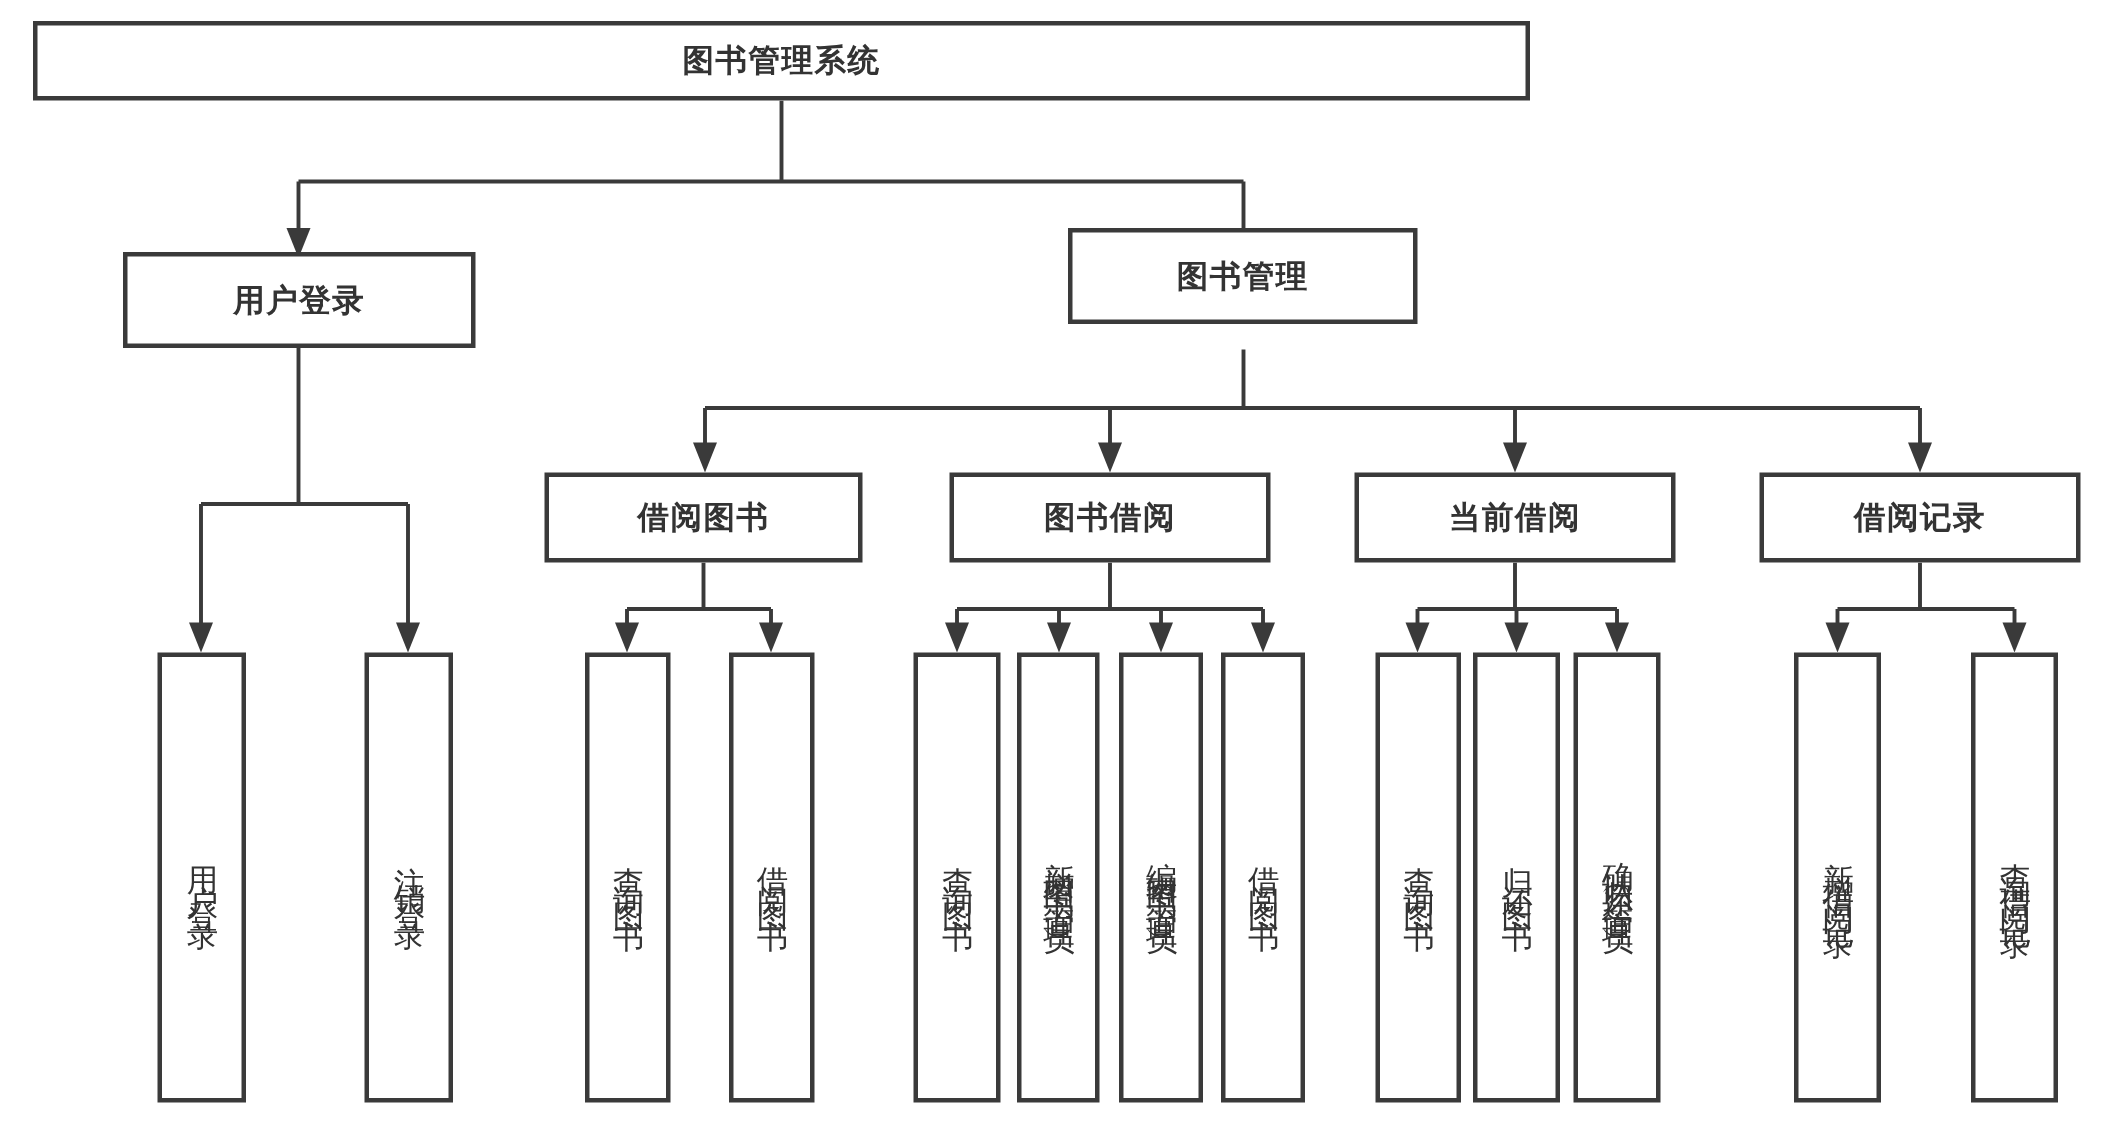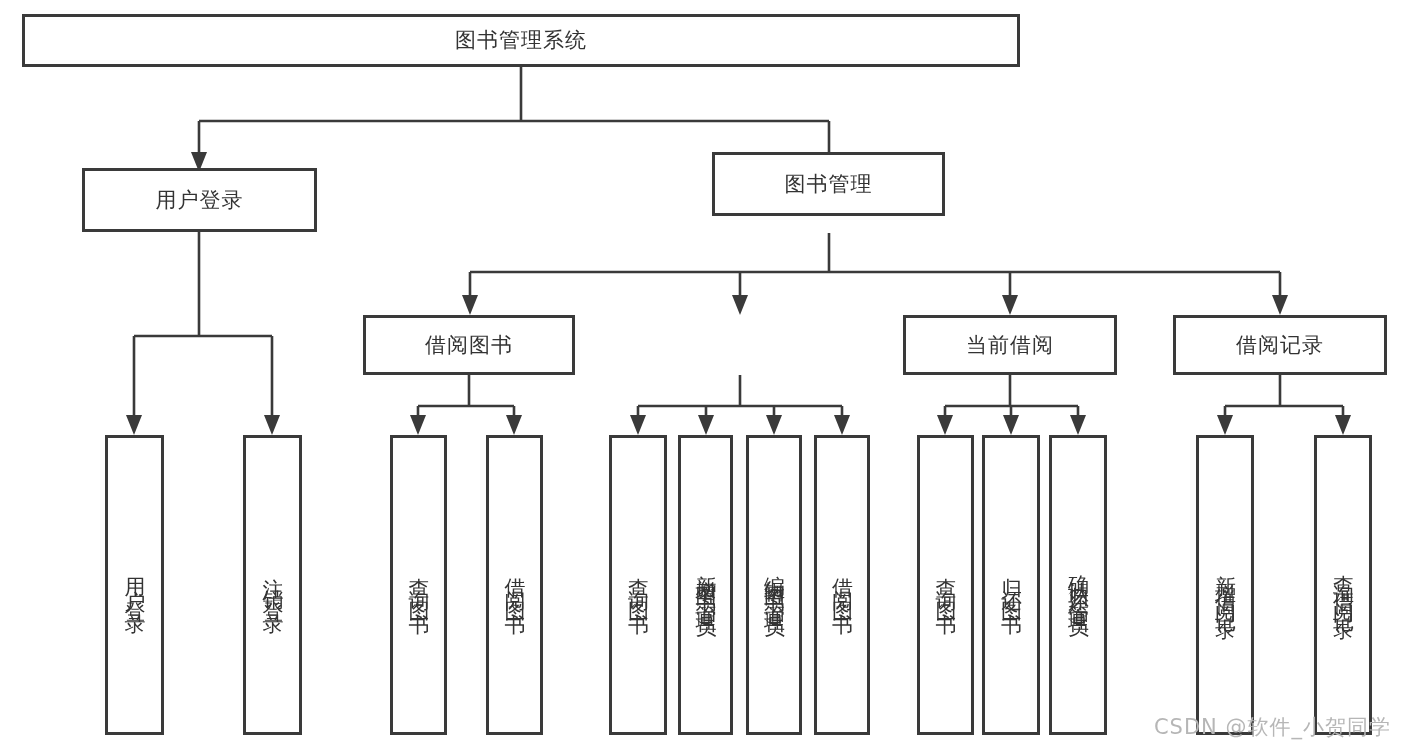--- a/index.html
+++ b/index.html
@@ -22,21 +22,21 @@
   .cline{stroke:var(--line);stroke-width:2.6;fill:none;}
   .ahead{fill:var(--line);stroke:none;}
   .box{
     position:absolute;
     box-sizing:border-box;
     background:var(--box-fill);
     border:3px solid var(--line);
     display:flex;align-items:center;justify-content:center;
   }
   .lbl{font-size:21px;color:var(--text);line-height:1;}
-  .h .lbl{letter-spacing:1px;white-space:nowrap;}
+  .h .lbl{letter-spacing:1px;white-space:nowrap;font-weight:bold;}
   .v .lbl{
     writing-mode:vertical-rl;
     text-orientation:mixed;
     white-space:nowrap;
   }
   .s4 .lbl{letter-spacing:12px;}
   .s6 .lbl{letter-spacing:9px;}
   .s9 .lbl{letter-spacing:6px;}
   #watermark{
     position:absolute;
@@ -96,20 +96,23 @@
   <div class="box h" style="left:82px;top:168px;width:235px;height:64px">
     <span class="lbl">用户登录</span>
   </div>
   <div class="box h" style="left:712px;top:152px;width:233px;height:64px">
     <span class="lbl">图书管理</span>
   </div>
 
   <div class="box h" style="left:363px;top:315px;width:212px;height:60px">
     <span class="lbl">借阅图书</span>
   </div>
+  <div class="box h" style="left:633px;top:315px;width:214px;height:60px">
+    <span class="lbl">图书借阅</span>
+  </div>
   <div class="box h" style="left:903px;top:315px;width:214px;height:60px">
     <span class="lbl">当前借阅</span>
   </div>
   <div class="box h" style="left:1173px;top:315px;width:214px;height:60px">
     <span class="lbl">借阅记录</span>
   </div>
 
   <div class="box v s4" style="left:105px;top:435px;width:59px;height:300px">
     <span class="lbl">用户登录</span>
   </div>
@@ -147,15 +150,14 @@
     <span class="lbl">确认归还（管理员）</span>
   </div>
 
   <div class="box v s6" style="left:1196px;top:435px;width:58px;height:300px">
     <span class="lbl">新增借阅记录</span>
   </div>
   <div class="box v s6" style="left:1314px;top:435px;width:58px;height:300px">
     <span class="lbl">查询借阅记录</span>
   </div>
 
-  <div id="watermark">CSDN @软件_小贺同学</div>
 
 </div>
 
 </body></html>

